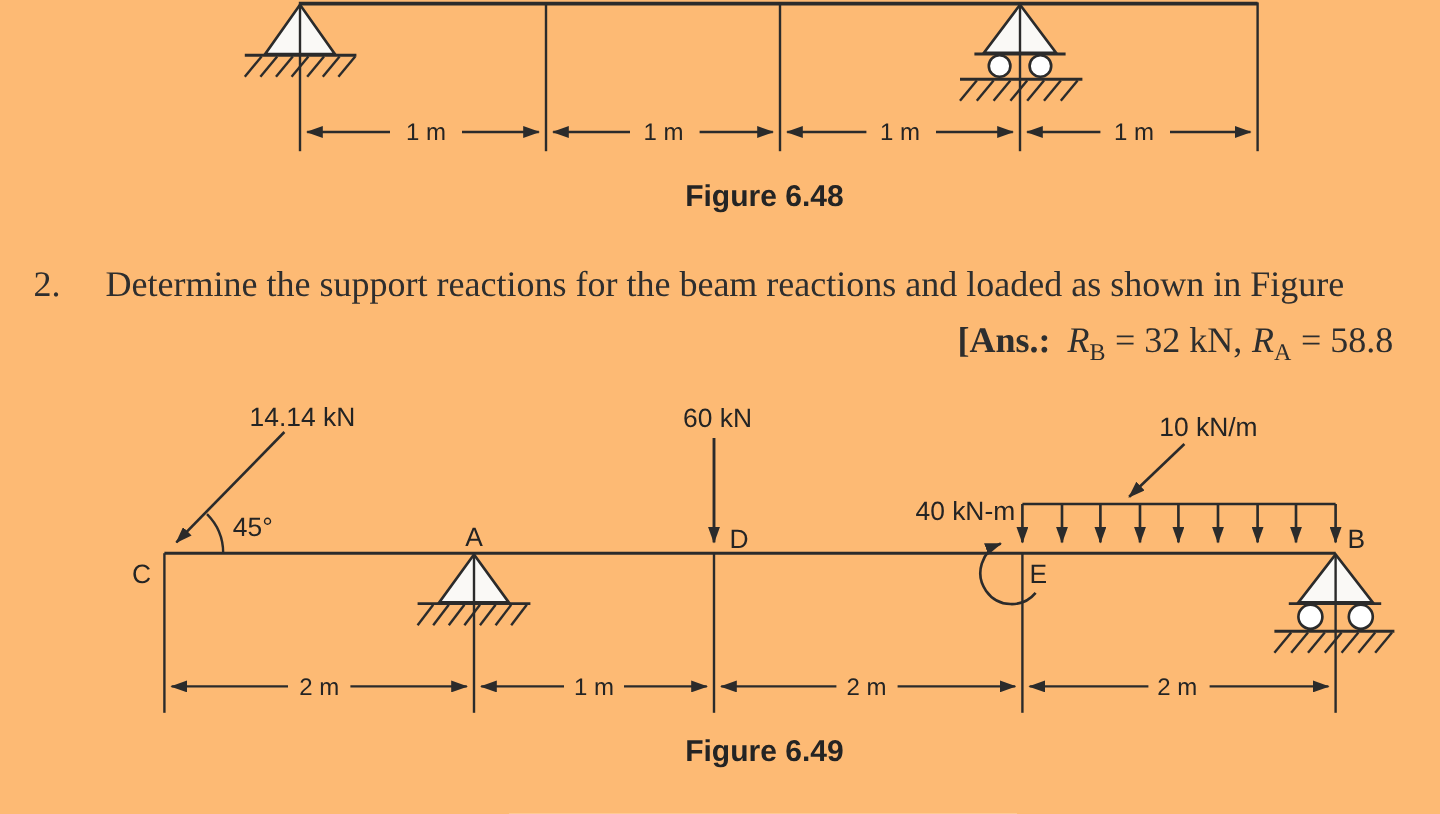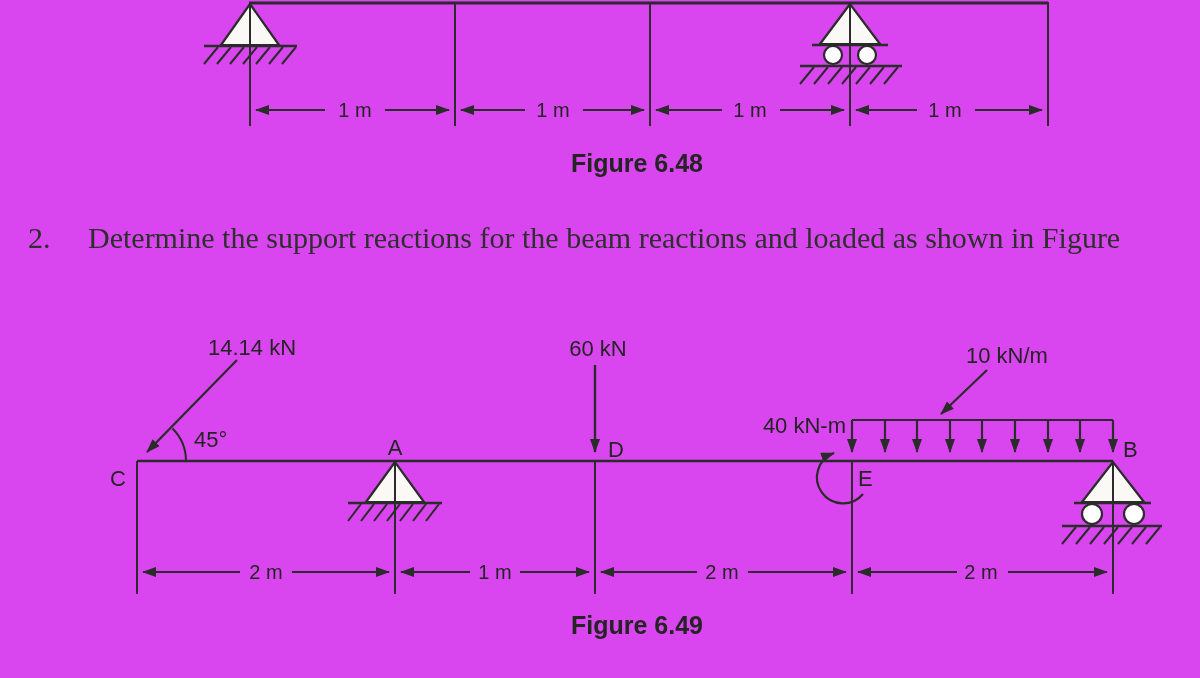--- a/index.html
+++ b/index.html
@@ -1,20 +1,20 @@
 <!DOCTYPE html>
 <html><head>
 <meta charset="utf-8">
 <style>
   html, body { margin: 0; padding: 0; }
   #page {
     position: relative;
     width: 1200px;
     height: 678px;
-    background: #d946ef;
+    background: #fdba74;
     overflow: hidden;
     font-family: "Liberation Sans", sans-serif;
     color: #262626;
   }
   svg { position: absolute; left: 0; display: block; }
   svg text {
     font-family: "Liberation Sans", sans-serif;
     fill: #242424;
   }
   .dim-label  { font-size: 20px; }
@@ -123,20 +123,23 @@
     <text class="dim-label" x="945" y="117" text-anchor="middle">1 m</text>
 
     <text class="fig-caption" x="637" y="172" text-anchor="middle">Figure 6.48</text>
   </svg>
 
   <div id="problem-line">
     <span id="problem-number">2.</span>
     <span id="problem-text">Determine the support reactions for the beam reactions and loaded as shown in Figure</span>
   </div>
 
+  <div id="answer-line">
+    <span class="ans-bold">[Ans.:</span><span class="r-ital">R</span><span class="sub">B</span><span class="val">= 32 kN,</span><span class="r-ital2">R</span><span class="sub">A</span><span class="val">= 58.8</span>
+  </div>
 
   <svg style="top:318px" width="1200" height="360" viewBox="0 0 1200 360">
     <defs>
       <marker id="ah2" viewBox="0 0 14 10" refX="13" refY="5" markerWidth="14" markerHeight="10" orient="auto" markerUnits="userSpaceOnUse">
         <path d="M0,0 L14,5 L0,10 z" class="arrowfill"></path>
       </marker>
     </defs>
 
     <line class="stroke" x1="137" y1="143" x2="1113" y2="143" stroke-width="2.6"></line>
 

